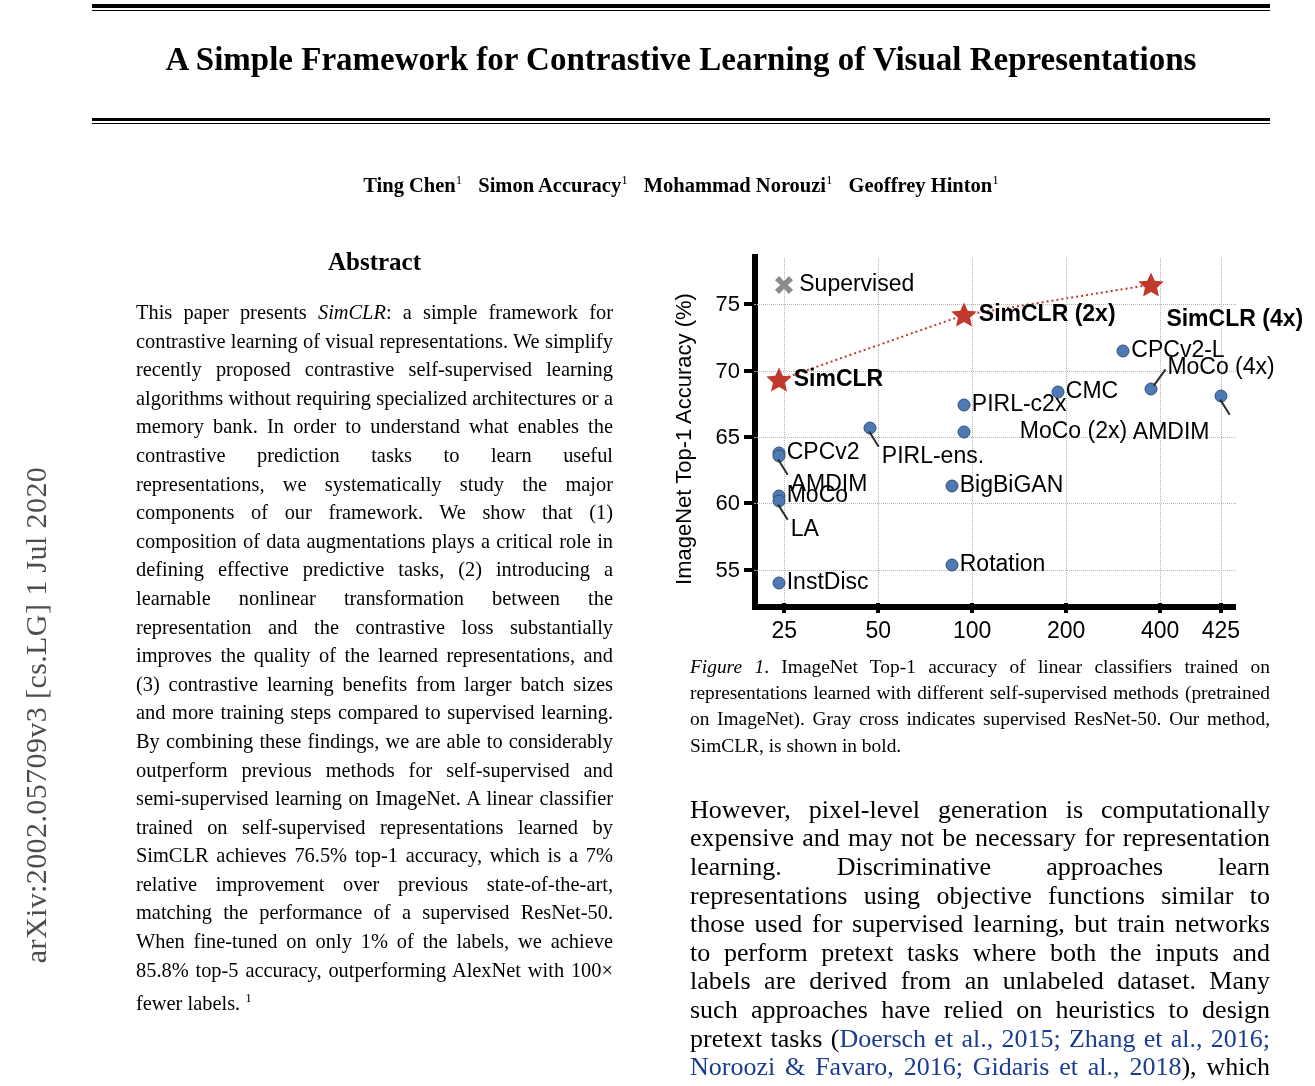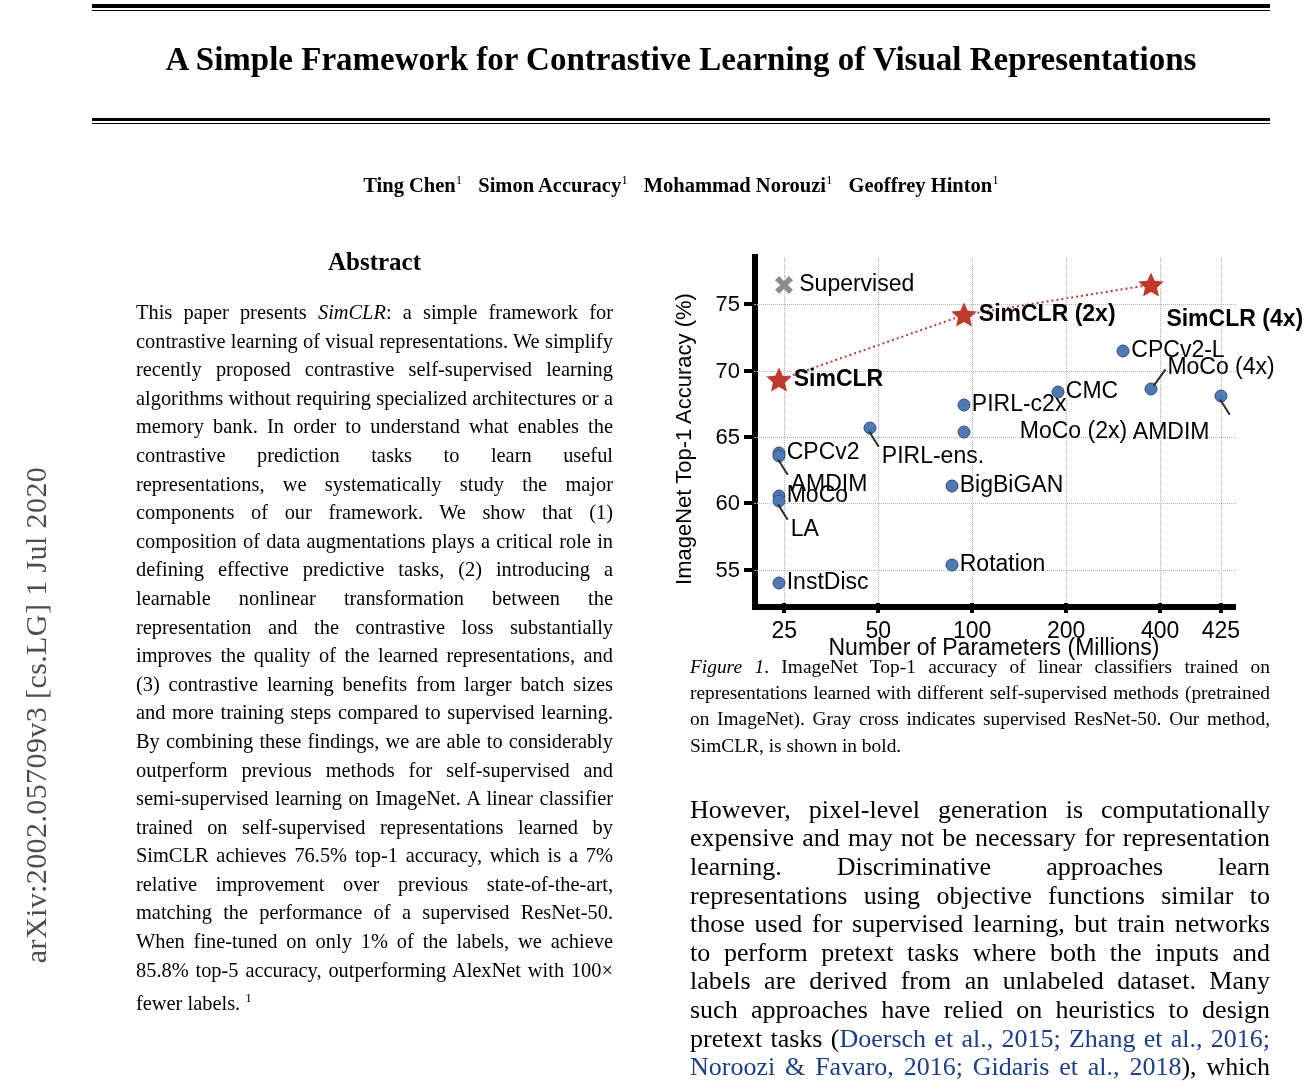--- a/index.html
+++ b/index.html
@@ -276,21 +276,20 @@
   <h2 id="abstract-heading">Abstract</h2>
   <p id="abstract-body"><span>This paper presents </span><span class="it">SimCLR</span><span>: a simple framework for contrastive learning of visual representations. We simplify recently proposed contrastive self-supervised learning algorithms without requiring specialized architectures or a memory bank. In order to understand what enables the contrastive prediction tasks to learn useful representations, we systematically study the major components of our framework. We show that (1) composition of data augmentations plays a critical role in defining effective predictive tasks, (2) introducing a learnable nonlinear transformation between the representation and the contrastive loss substantially improves the quality of the learned representations, and (3) contrastive learning benefits from larger batch sizes and more training steps compared to supervised learning. By combining these findings, we are able to considerably outperform previous methods for self-supervised and semi-supervised learning on ImageNet. A linear classifier trained on self-supervised representations learned by SimCLR achieves 76.5% top-1 accuracy, which is a 7% relative improvement over previous state-of-the-art, matching the performance of a supervised ResNet-50. When fine-tuned on only 1% of the labels, we achieve 85.8% top-5 accuracy, outperforming AlexNet with 100× fewer labels. </span><span class="fnmark">1</span></p>
 </div>
 
 <div id="col-right">
   <div id="figure-block">
     <div id="chart">
       <div id="axis-y"></div>
       <div id="axis-x"></div>
       <div id="ylabel">ImageNet Top-1 Accuracy (%)</div>
-      <div id="xlabel">Number of Parameters (Millions)</div>
       <div id="plot-area">
         <svg id="trend" viewBox="0 0 482 345" preserveAspectRatio="none">
             <polyline points="24.717408494140937,122.0769230769231 209.8036862496758,57.057692307692264 397.38314343064525,26.538461538461547" fill="none" stroke="#c0392b" stroke-width="2" stroke-dasharray="2,3"></polyline>
           </svg>
       <div class="gridline-v" style="left: 30.2517px;"></div>
           <div class="xtick-mark" style="left: 30.2517px;"></div>
           <div class="xtick-label" style="left: 30.2517px;">25</div>
           <div class="gridline-v" style="left: 124.222px;"></div>
           <div class="xtick-mark" style="left: 124.222px;"></div>
           <div class="xtick-label" style="left: 124.222px;">50</div>

